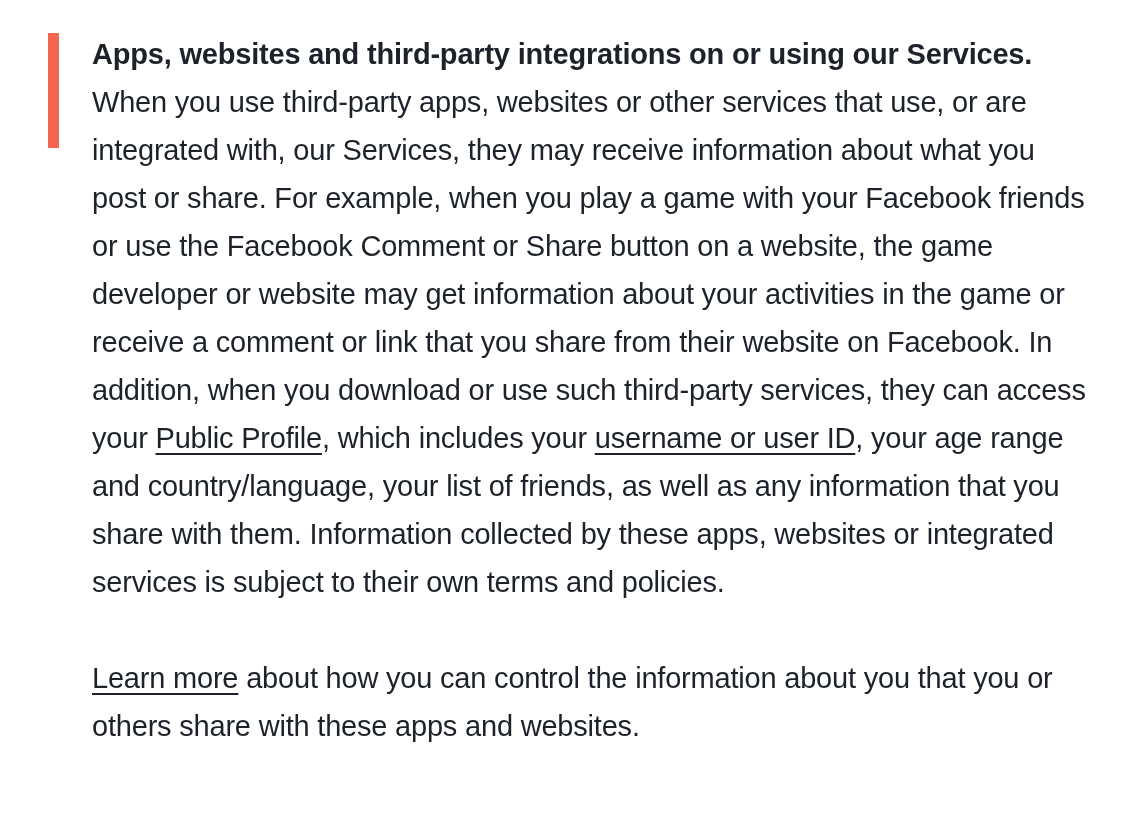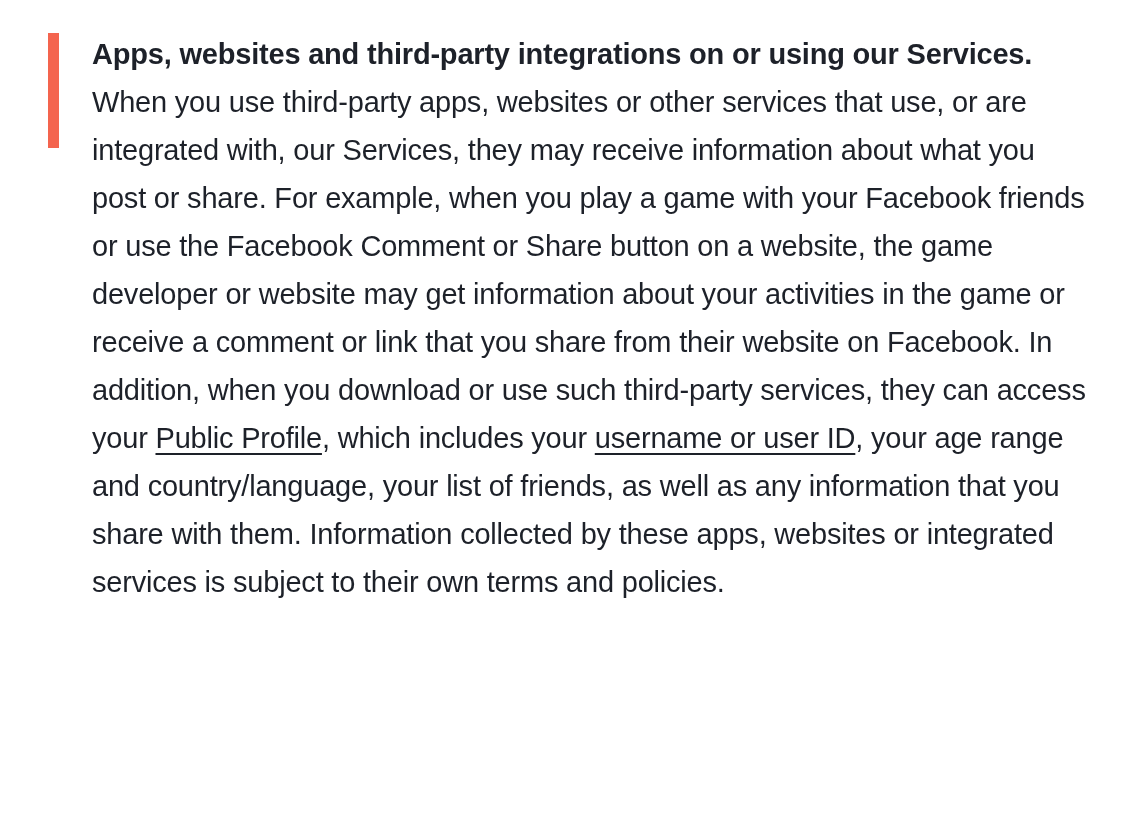--- a/index.html
+++ b/index.html
@@ -48,13 +48,14 @@
   }
 </style>
 </head>
 <body>
 
 <div class="section">
   <div class="highlight-bar"></div>
 
   <p class="para"><strong>Apps, websites and third-party integrations on or using our Services.</strong><span> When you use third-party apps, websites or other services that use, or are integrated with, our Services, they may receive information about what you post or share. For example, when you play a game with your Facebook friends or use the Facebook Comment or Share button on a website, the game developer or website may get information about your activities in the game or receive a comment or link that you share from their website on Facebook. In addition, when you download or use such third-party services, they can access your </span><a>Public Profile</a><span>, which includes your </span><a>username or user ID</a><span>, your age range and country/language, your list of friends, as well as any information that you share with them. Information collected by these apps, websites or integrated services is subject to their own terms and policies.</span></p>
 
+  <p class="para"><a>Learn more</a><span> about how you can control the information about you that you or others share with these apps and websites.</span></p>
 </div>
 
 </body></html>

